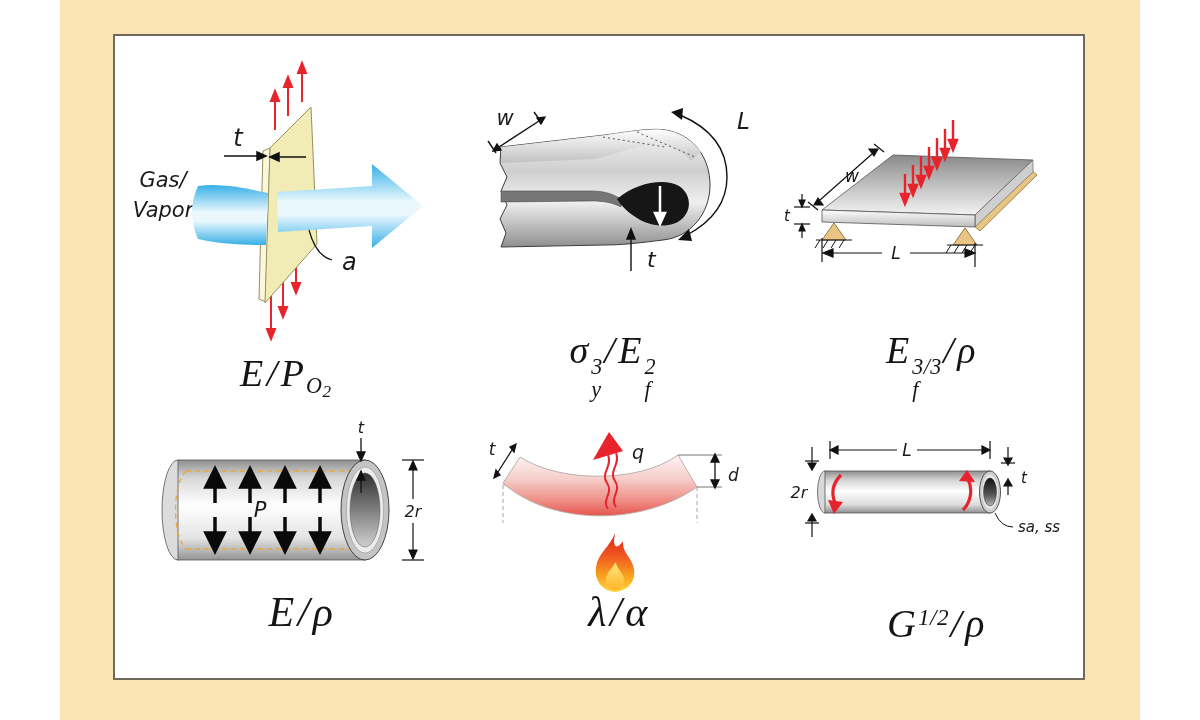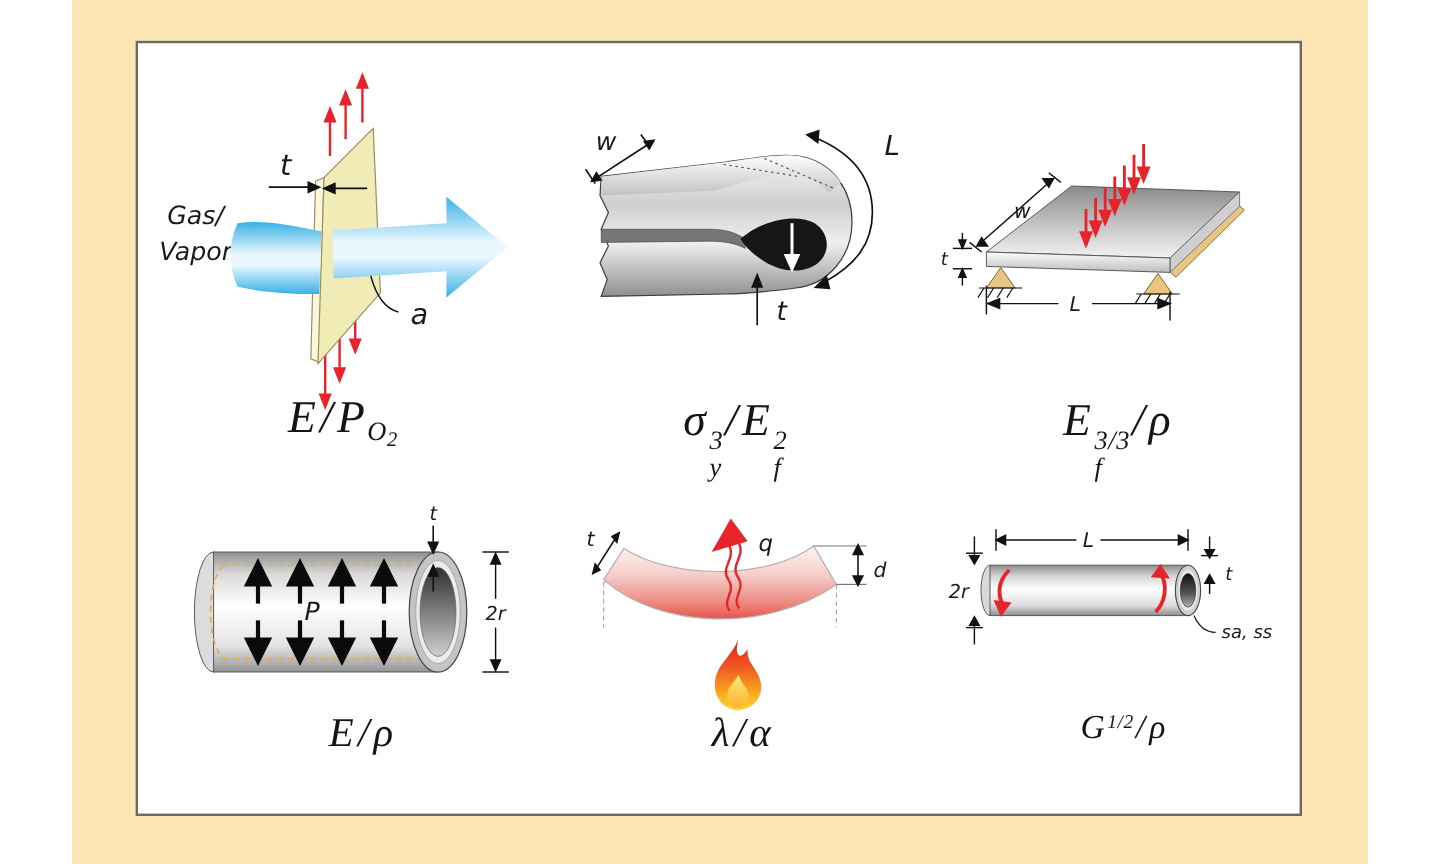--- a/index.html
+++ b/index.html
@@ -13,22 +13,22 @@
   .formula{position:absolute;transform:translate(-50%,-50%);
            font-family:"Liberation Serif","DejaVu Serif",serif;font-style:italic;color:#151515;
            white-space:nowrap;letter-spacing:.5px;}
   .formula .fb{padding:0 1.5px;}
   .formula sup{font-size:.58em;vertical-align:.5em;line-height:0;}
   .formula sub{font-size:.58em;vertical-align:-.3em;line-height:0;}
   .formula sub sub{font-size:.78em;vertical-align:-.25em;}
   .stack{display:inline-flex;flex-direction:column;align-items:flex-start;
          font-size:.58em;line-height:1.02;vertical-align:-.52em;margin-left:1px;}
   .fs1{font-size:38px;}
-  .fs2{font-size:34px;}
-  .fs3{font-size:28px;}
+  .fs2{font-size:42px;}
+  .fs3{font-size:40px;margin-top:16px;}
 </style>
 </head>
 <body>
 
 <div id="stage">
   <div class="mat" style="background: rgb(251, 229, 180);"></div>
   <div class="panel" style="border-color: rgb(111, 105, 93); background: rgb(255, 255, 255);"></div>
 
   <svg class="diagram" style="left:120px;top:60px" width="340" height="345" viewBox="0 0 340 345">
     <defs>
@@ -397,21 +397,21 @@
         <polygon points="219,33 227,33 223,40"></polygon>
       <line x1="223" y1="70" x2="223" y2="61"></line>
         <polygon points="219,61 227,61 223,54"></polygon>
     </g>
     <text x="236" y="58" font-size="15">t</text>
 
     <path d="M210,88 Q216,102 228,102" fill="none" stroke="#111" stroke-width="1"></path>
     <text x="233" y="107" font-size="15">sa, ss</text>
   </svg>
 
-  <div class="formula fs1" style="left:285px;top:348px"><span class="fb">E</span><span class="fb">/</span><span class="fb">P</span><sub>O<sub>2</sub></sub></div>
+  <div class="formula fs1" style="left:285px;top:373px"><span class="fb">E</span><span class="fb">/</span><span class="fb">P</span><sub>O<sub>2</sub></sub></div>
   <div class="formula fs1" style="left:612px;top:365px"><span class="fb">σ</span><span class="stack">
         <span>3</span>
         <span>y</span>
       </span><span class="fb">/</span><span class="fb">E</span><span class="stack">
         <span>2</span>
         <span>f</span>
       </span></div>
   <div class="formula fs1" style="left:931px;top:365px"><span class="fb">E</span><span class="stack">
         <span>3/3</span>
         <span>f</span>

